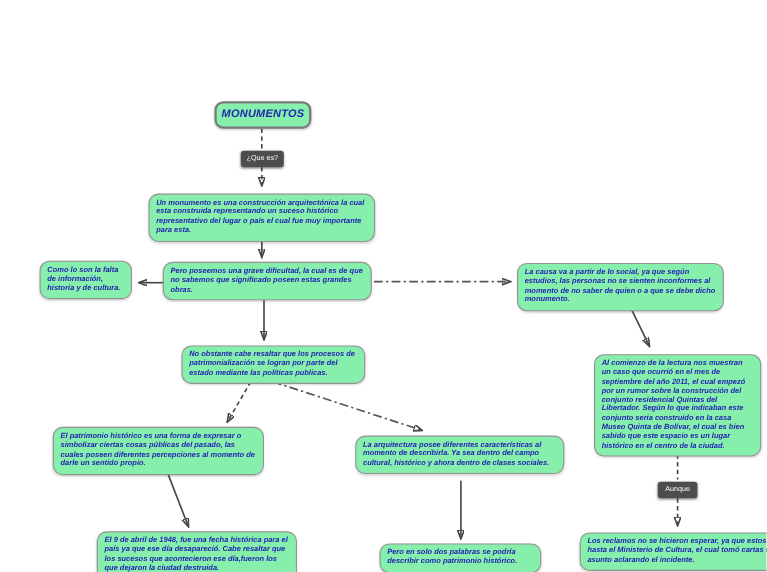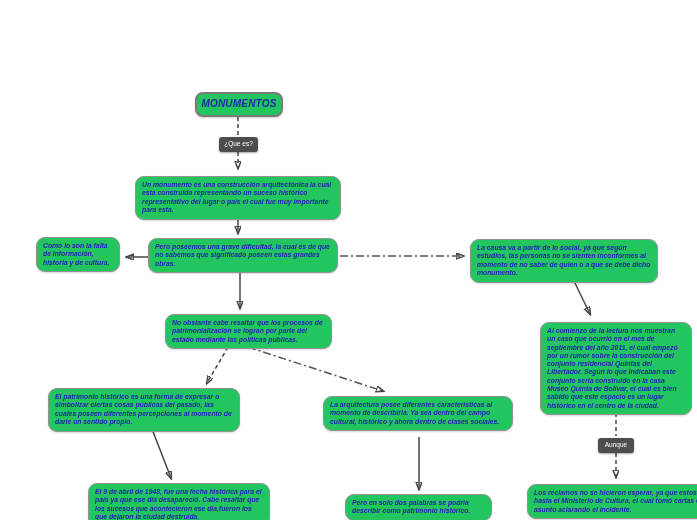--- a/index.html
+++ b/index.html
@@ -2,21 +2,21 @@
 <html><head>
 <meta charset="utf-8">
 <style>
   html,body{margin:0;padding:0;background:#fff;}
   .canvas{position:relative;width:697px;height:520px;overflow:hidden;background:#ffffff;
           font-family:"Liberation Sans",sans-serif;}
   .connector-layer{position:absolute;left:0;top:0;z-index:0;}
   .connector-layer path{fill:none;stroke:#474747;stroke-width:1.5;}
   .connector-layer path.dashed{stroke-dasharray:4 3;}
   .connector-layer path.dashdot{stroke-dasharray:8 3 2 3;stroke:#555;}
-  .node{position:absolute;z-index:1;box-sizing:border-box;background:#22c55e;
+  .node{position:absolute;z-index:1;box-sizing:border-box;background:#86efac;
         border:1.4px solid #939393;border-radius:9px;padding:4px 6px;
         color:#2424b2;font-style:italic;font-weight:bold;font-size:6.8px;line-height:8.4px;
         box-shadow:0 1px 2px rgba(0,0,0,.15);}
   .title-node{display:flex;align-items:center;justify-content:center;
         font-size:10px;letter-spacing:.2px;border:2px solid #7a7a7a;border-radius:8px;
         padding:0;box-shadow:0 1px 2px rgba(0,0,0,.2);}
   .label-dark{position:absolute;z-index:2;box-sizing:border-box;background:#4d4d4d;color:#ffffff;
         border-radius:3px;font-size:6.5px;line-height:1;display:flex;align-items:center;
         justify-content:center;box-shadow:0 1px 2px rgba(0,0,0,.35);}
   #n-monumentos{left:195px;top:92px;width:88px;height:25px;}

